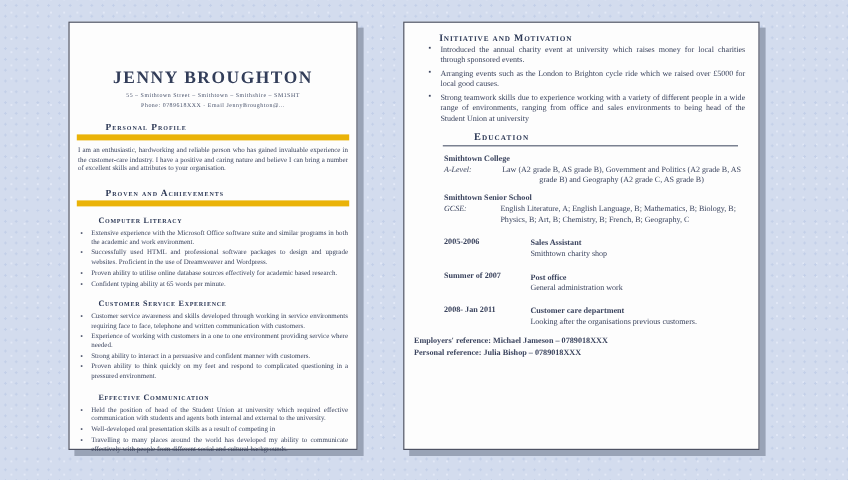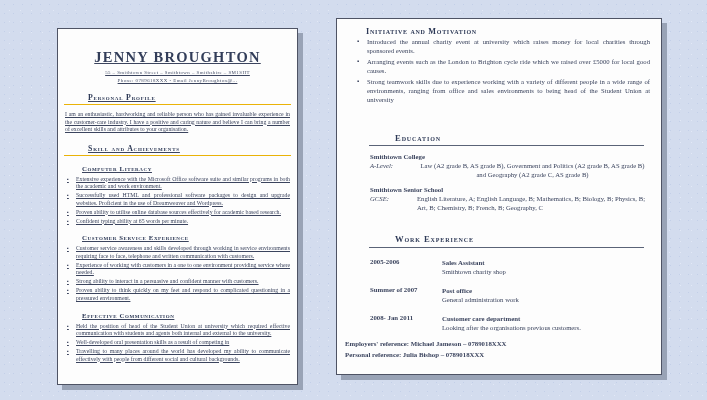--- a/index.html
+++ b/index.html
@@ -11,43 +11,43 @@
     background-size:9px 9px, 11px 11px;
     background-position:0 0, 4px 5px;
     font-family:"Liberation Serif","DejaVu Serif",serif;
     color:#3b445e;
   }
   .page{
     position:absolute;background:#fdfdfd;
     border:1px solid #4e5364;box-sizing:border-box;
     box-shadow:5px 5px 0 0 #99a3b6;
   }
-  .page1{left:57px;top:28px;width:241px;height:357px;padding:14px 6px 0 6px;text-decoration:underline;}
-  .page2{left:336px;top:18px;width:326px;height:357px;padding:4px 9px 0 7px;}
+  .page1{left:57px;top:18px;width:241px;height:357px;padding:32px 6px 0 6px;}
+  .page2{left:336px;top:18px;width:297px;height:357px;padding:4px 9px 0 7px;}
 
   
   .p1-name{font-size:14.5px;font-weight:bold;text-align:center;letter-spacing:1.3px;color:#323d59;margin-top:6px;}
   .p1-addr{font-size:4.9px;text-align:center;letter-spacing:0.45px;margin-top:3.5px;color:#454f68;}
   .sec1{
-    margin-top:10px;border-bottom:1px solid #eab308;padding:0 0 2px 24px;
+    margin-top:10px;border-bottom:5px solid #eab308;padding:0 0 2px 24px;
     font-weight:bold;font-variant:small-caps;font-size:7.8px;letter-spacing:0.8px;color:#2d3956;
   }
   .body1{font-size:5.8px;line-height:1.3;text-align:justify;margin:6px 1px 0 1px;}
   .sub1{font-weight:bold;font-variant:small-caps;font-size:6.8px;letter-spacing:0.6px;color:#2d3956;margin:9px 0 4px 18px;}
   .bullet{display:flex;margin:0 1px 1.5px 3px;}
   .bullet .b{flex:none;width:9px;font-size:5.2px;line-height:1.45;}
   .bullet .bt{flex:1;font-size:5.8px;line-height:1.3;text-align:justify;}
 
   
   .sub2{font-weight:bold;font-variant:small-caps;font-size:8.2px;letter-spacing:0.7px;color:#2d3956;margin:4px 0 1px 22px;}
   .bullet2{display:flex;margin:0 2px 1px 13px;}
   .bullet2 .b{flex:none;width:10px;font-size:6px;line-height:1.55;}
   .bullet2 .bt{flex:1;font-size:6.7px;line-height:1.4;text-align:justify;}
   .sec2{
-    margin:28px 8px 0 25px;border-bottom:1px solid #5a6377;padding:0 0 2.5px 26px;
+    margin:4px 8px 0 25px;border-bottom:1px solid #5a6377;padding:0 0 2.5px 26px;
     font-weight:bold;font-variant:small-caps;font-size:8.6px;letter-spacing:0.9px;color:#2d3956;
   }
   .edu-school{font-weight:bold;font-size:6.8px;margin:7px 0 0 26px;}
   .edu-row{display:flex;margin:1px 4px 0 26px;}
   .edu-label{flex:none;width:47px;font-style:italic;font-size:6.7px;line-height:1.35;}
   .edu-text{flex:1;font-size:6.7px;line-height:1.35;text-align:center;}
   .edu-text.gcse{text-align:left;}
   .work-row{display:flex;margin:10px 4px 0 26px;}
   .work-dates{flex:none;width:72px;font-weight:bold;font-size:6.8px;}
   .work-role{font-weight:bold;font-size:6.8px;line-height:1.35;}
@@ -61,21 +61,21 @@
 <body>
 
 <div class="page page1">
   <div class="p1-name">JENNY BROUGHTON</div>
   <div class="p1-addr">55 – Smithtown Street – Smithtown – Smithshire – SM1SHT</div>
   <div class="p1-addr">Phone: 0789618XXX - Email JennyBroughton@...</div>
 
   <div class="sec1">Personal Profile</div>
   <p class="body1">I am an enthusiastic, hardworking and reliable person who has gained invaluable experience in the customer-care industry. I have a positive and caring nature and believe I can bring a number of excellent skills and attributes to your organisation.</p>
 
-  <div class="sec1">Skill and Achievements</div>
+  <div class="sec1">Proven and Achievements</div>
 
   <div>
     <div class="sub1">Computer Literacy</div>
     <div class="bullet">
         <span class="b">▪</span>
         <span class="bt">Extensive experience with the Microsoft Office software suite and similar programs in both the academic and work environment.</span>
       </div>
     <div class="bullet">
         <span class="b">▪</span>
         <span class="bt">Successfully used HTML and professional software packages to design and upgrade websites. Proficient in the use of Dreamweaver and Wordpress.</span>
@@ -155,21 +155,20 @@
       <span class="edu-label">A-Level:</span>
       <span class="edu-text">Law (A2 grade B, AS grade B), Government and Politics (A2 grade B, AS grade B) and Geography (A2 grade C, AS grade B)</span>
     </div>
     <div class="edu-school">Smithtown Senior School</div>
     <div class="edu-row">
       <span class="edu-label">GCSE:</span>
       <span class="edu-text gcse">English Literature, A; English Language, B; Mathematics, B; Biology, B; Physics, B; Art, B; Chemistry, B; French, B; Geography, C</span>
     </div>
   </div>
 
-  <div class="sec2 work">Work Experience</div>
   <div>
     <div class="work-row">
       <span class="work-dates">2005-2006</span>
       <span>
         <div class="work-role">Sales Assistant</div>
         <div class="work-detail">Smithtown charity shop</div>
       </span>
     </div>
     <div class="work-row">
       <span class="work-dates">Summer of 2007</span>

